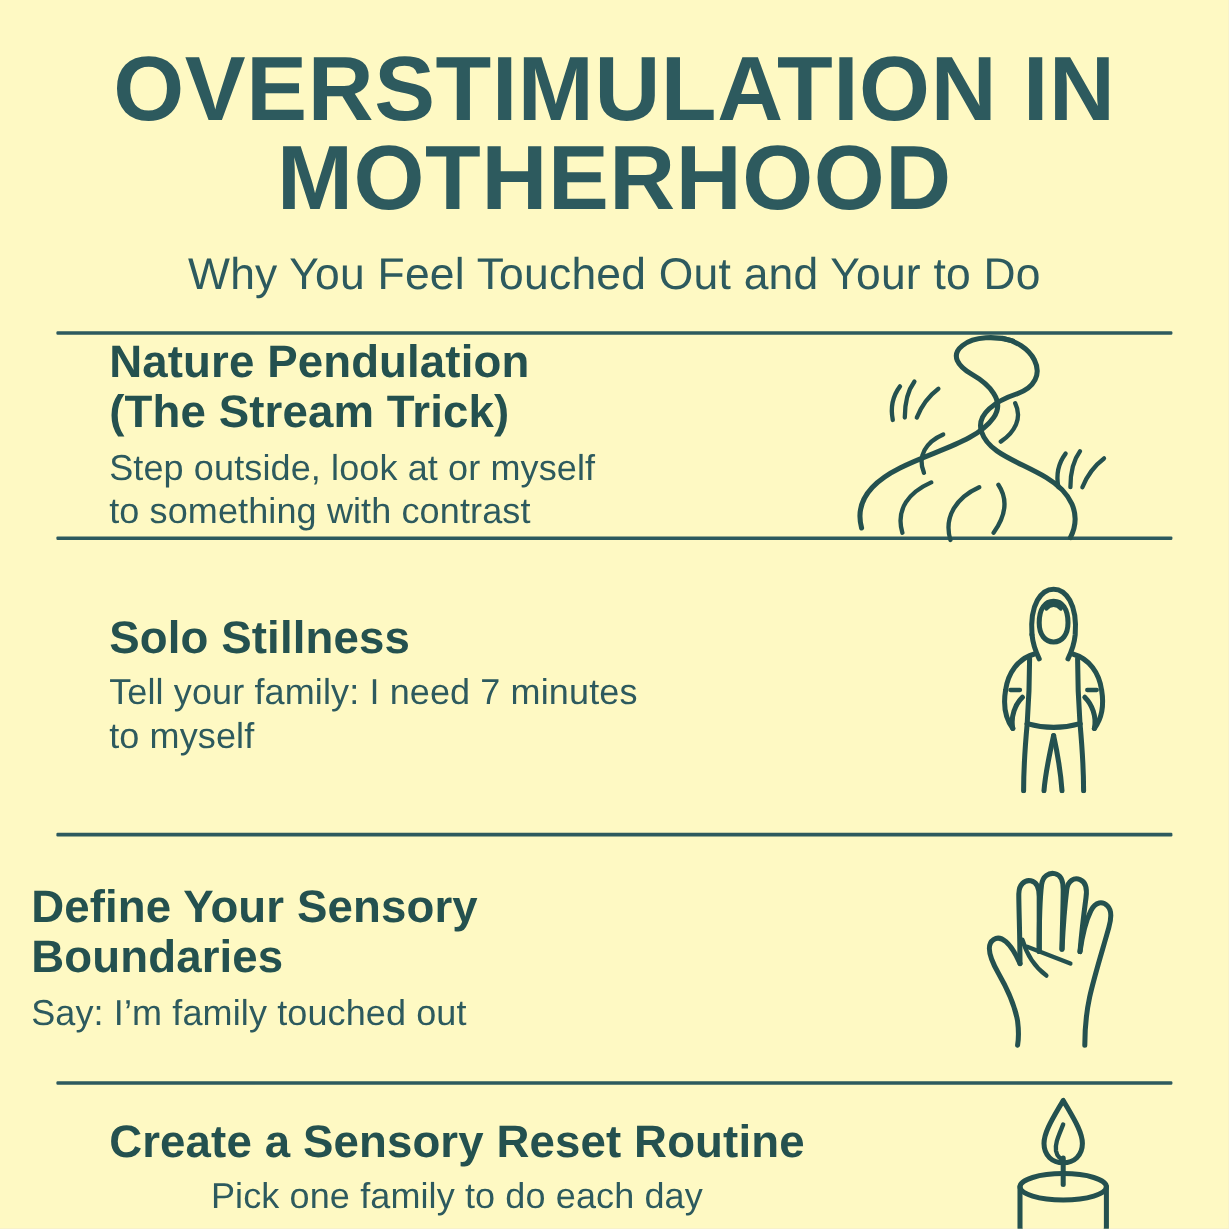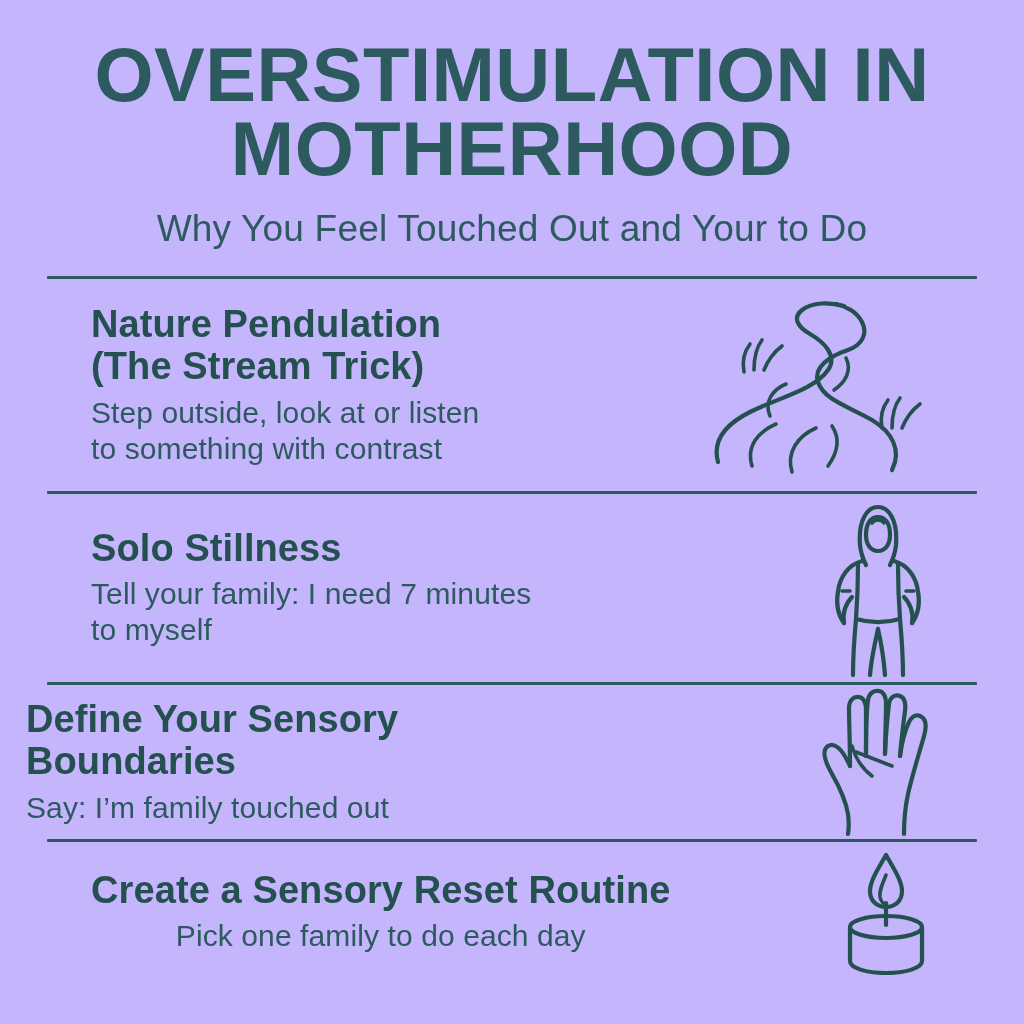--- a/index.html
+++ b/index.html
@@ -10,21 +10,21 @@
     width: 1024px;
     height: 1024px;
     background: #EDE4D8;
     font-family: "Liberation Sans", sans-serif;
     overflow: hidden;
   }
   .poster {
     position: relative;
     width: 1024px;
     height: 1024px;
-    background: #c4b5fd;
+    background: #fef9c3;
     box-sizing: border-box;
   }
 
   
   .header {
     padding: 38px 46px 0 46px;
     text-align: center;
   }
   .title {
     color: #2D5A5E;
@@ -59,23 +59,23 @@
   .rows {
     position: relative;
   }
   .row {
     display: flex;
     align-items: center;
     justify-content: space-between;
     padding: 0 44px 0 91px;
     box-sizing: border-box;
   }
-  .row-1 { height: 212px; }
-  .row-2 { height: 188px; }
-  .row-3 { height: 154px; padding-left: 26px; }
+  .row-1 { height: 168px; }
+  .row-2 { height: 244px; }
+  .row-3 { height: 204px; padding-left: 26px; }
   .row-4 { height: 140px; text-align: center; }
 
   .row-text {
     flex: 0 1 auto;
     max-width: 600px;
   }
   .row-heading {
     color: #24514F;
     font-family: "Liberation Sans", sans-serif;
     font-weight: 700;
@@ -134,21 +134,21 @@
 
   <div style="height:26px"></div>
   <div class="divider"></div>
 
   <div class="rows">
 
     <div class="row row-1">
       <div class="row-text">
         <p class="row-heading">Nature Pendulation
 (The Stream Trick)</p>
-        <p class="row-body">Step outside, look at or listen
+        <p class="row-body">Step outside, look at or myself
 to something with contrast</p>
       </div>
       <div class="row-icon">
         <svg width="232" height="182" viewBox="0 0 232 182" aria-hidden="true">
 
           <path class="ink" d="M12 168 C6 146, 20 130, 44 118 C74 103, 108 96, 122 76 C132 62, 118 48, 104 40 C92 33, 86 24, 96 16 C106 8, 124 8, 138 12"></path>
 
           <path class="ink" d="M186 176 C196 156, 186 138, 166 126 C142 112, 118 106, 112 88 C107 73, 124 62, 142 56 C156 51, 162 40, 156 28 C151 18, 140 12, 130 10"></path>
 
           <path class="ink-thin" d="M46 172 C40 152, 52 138, 70 130"></path>

